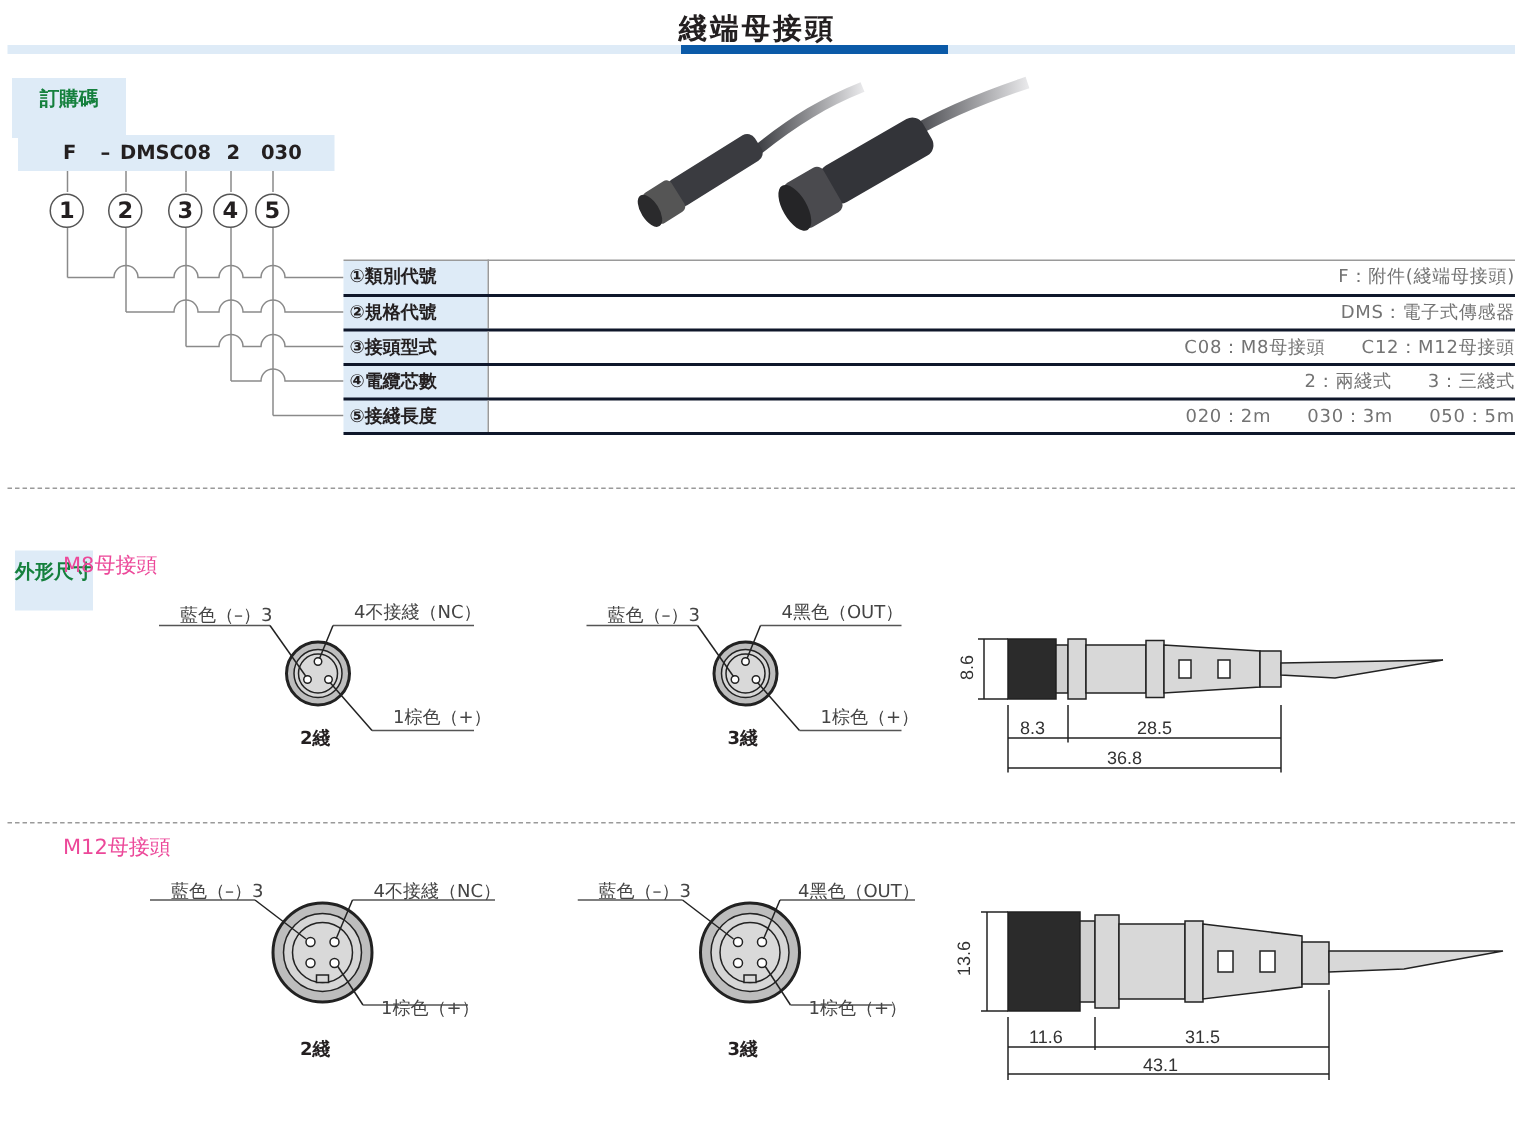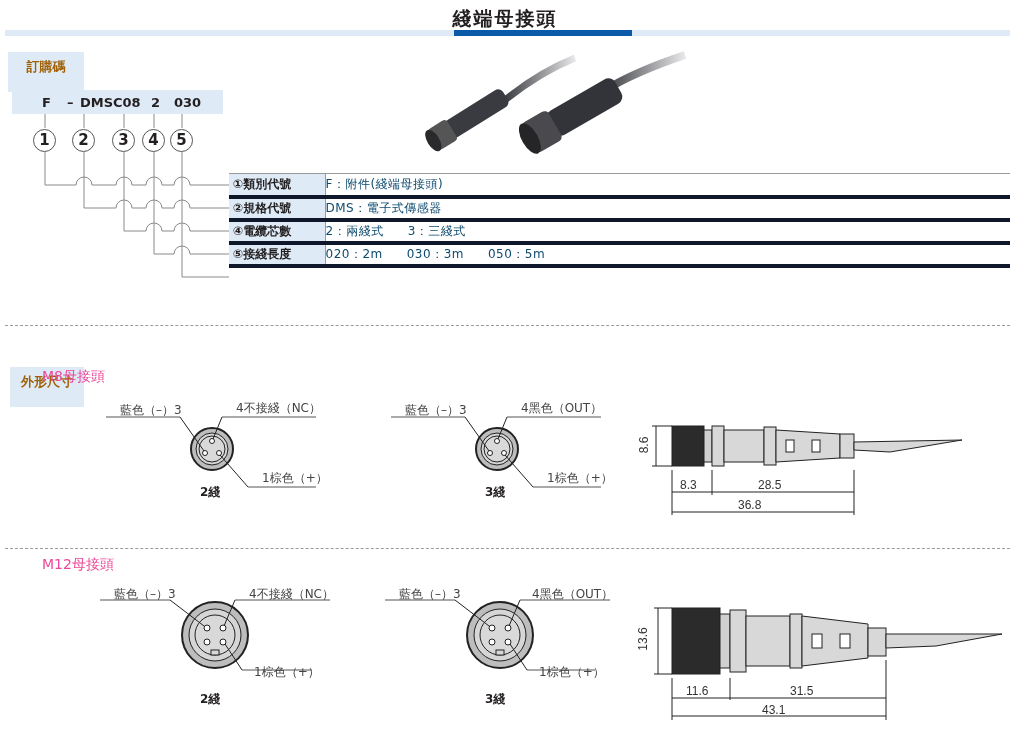--- a/index.html
+++ b/index.html
@@ -7,32 +7,32 @@
   body { position: relative; font-family: "DejaVu Sans", "Liberation Sans", sans-serif; color: #231f20; }
 
   .abs { position: absolute; }
 
   
   .title { left: 0; top: 6px; width: 1010px; text-align: center; font-size: 19px; font-weight: bold; letter-spacing: 2px; color: #231f20; }
   .title-band { left: 5px; top: 30px; width: 1005px; height: 6px; background: #deebf7; }
   .title-accent { left: 454px; top: 30px; width: 178px; height: 6px; background: #0b5aa8; }
 
   
-  .label-box { background: #deebf7; font-weight: bold; font-size: 13px; color: #a16207; padding: 0 11px; line-height: 30px; height: 40px; }
+  .label-box { background: #deebf7; font-weight: bold; font-size: 13px; color: #15803d; padding: 0 0; line-height: 30px; height: 40px; }
   .order-label { left: 8px; top: 52px; width: 76px; text-align: center; }
   .code-bar { left: 12px; top: 90px; width: 211px; height: 24px; background: #deebf7; font-weight: bold; font-size: 13px; }
   .code-part { position: absolute; top: 5px; }
 
   .circle-num { position: absolute; width: 23px; height: 23px; border: 1px solid #555; border-radius: 50%; background: #fff; font-weight: bold; font-size: 15px; text-align: center; line-height: 21px; }
 
   
   .spec-table { left: 229px; top: 173px; width: 781px; border-collapse: collapse; font-size: 12px; }
-  .spec-table td { height: 23px; border-top: 1px solid #9a9a9a; border-bottom: 4px solid #0f172a; }
+  .spec-table td { height: 23px; border-top: 1px solid #9a9a9a; border-bottom: 2px solid #0f172a; }
   .spec-table td.key { width: 96px; background: #deebf7; font-weight: bold; padding-left: 4px; border-right: 1px solid #9a9a9a; white-space: nowrap; }
-  .spec-table td.val { text-align: left; color: #0c4a6e; letter-spacing: 0.5px; }
+  .spec-table td.val { text-align: right; color: #737373; letter-spacing: 0.5px; }
   .spec-table td.val span.gap { display: inline-block; width: 24px; }
 
   
   .dash { left: 5px; width: 1005px; height: 0; border-top: 1px dashed #9a9a9a; }
 
   .dim-label { left: 10px; top: 335px; margin-top: 32px; }
   .sub-h { font-weight: normal; font-size: 14px; color: #ec4899; margin-left: 12px; }
 
   .pin-text { font-size: 12px; color: #444; white-space: nowrap; margin-left: 14px; }
   .wire-caption { font-weight: bold; font-size: 12px; color: #231f20; }
@@ -115,20 +115,26 @@
 
 <table class="abs spec-table">
   <tbody>
       <tr>
     <td class="key">①類別代號</td>
     <td class="val"><span>F：附件(綫端母接頭)</span></td>
   </tr>
   <tr>
     <td class="key">②規格代號</td>
     <td class="val"><span>DMS：電子式傳感器</span></td>
+  </tr>
+  <tr>
+    <td class="key">③接頭型式</td>
+    <td class="val">
+      <span>C08：M8母接頭</span><span class="gap"></span><span>C12：M12母接頭</span>
+    </td>
   </tr>
   <tr>
     <td class="key">④電纜芯數</td>
     <td class="val">
       <span>2：兩綫式</span><span class="gap"></span><span>3：三綫式</span>
     </td>
   </tr>
   <tr>
     <td class="key">⑤接綫長度</td>
     <td class="val">

